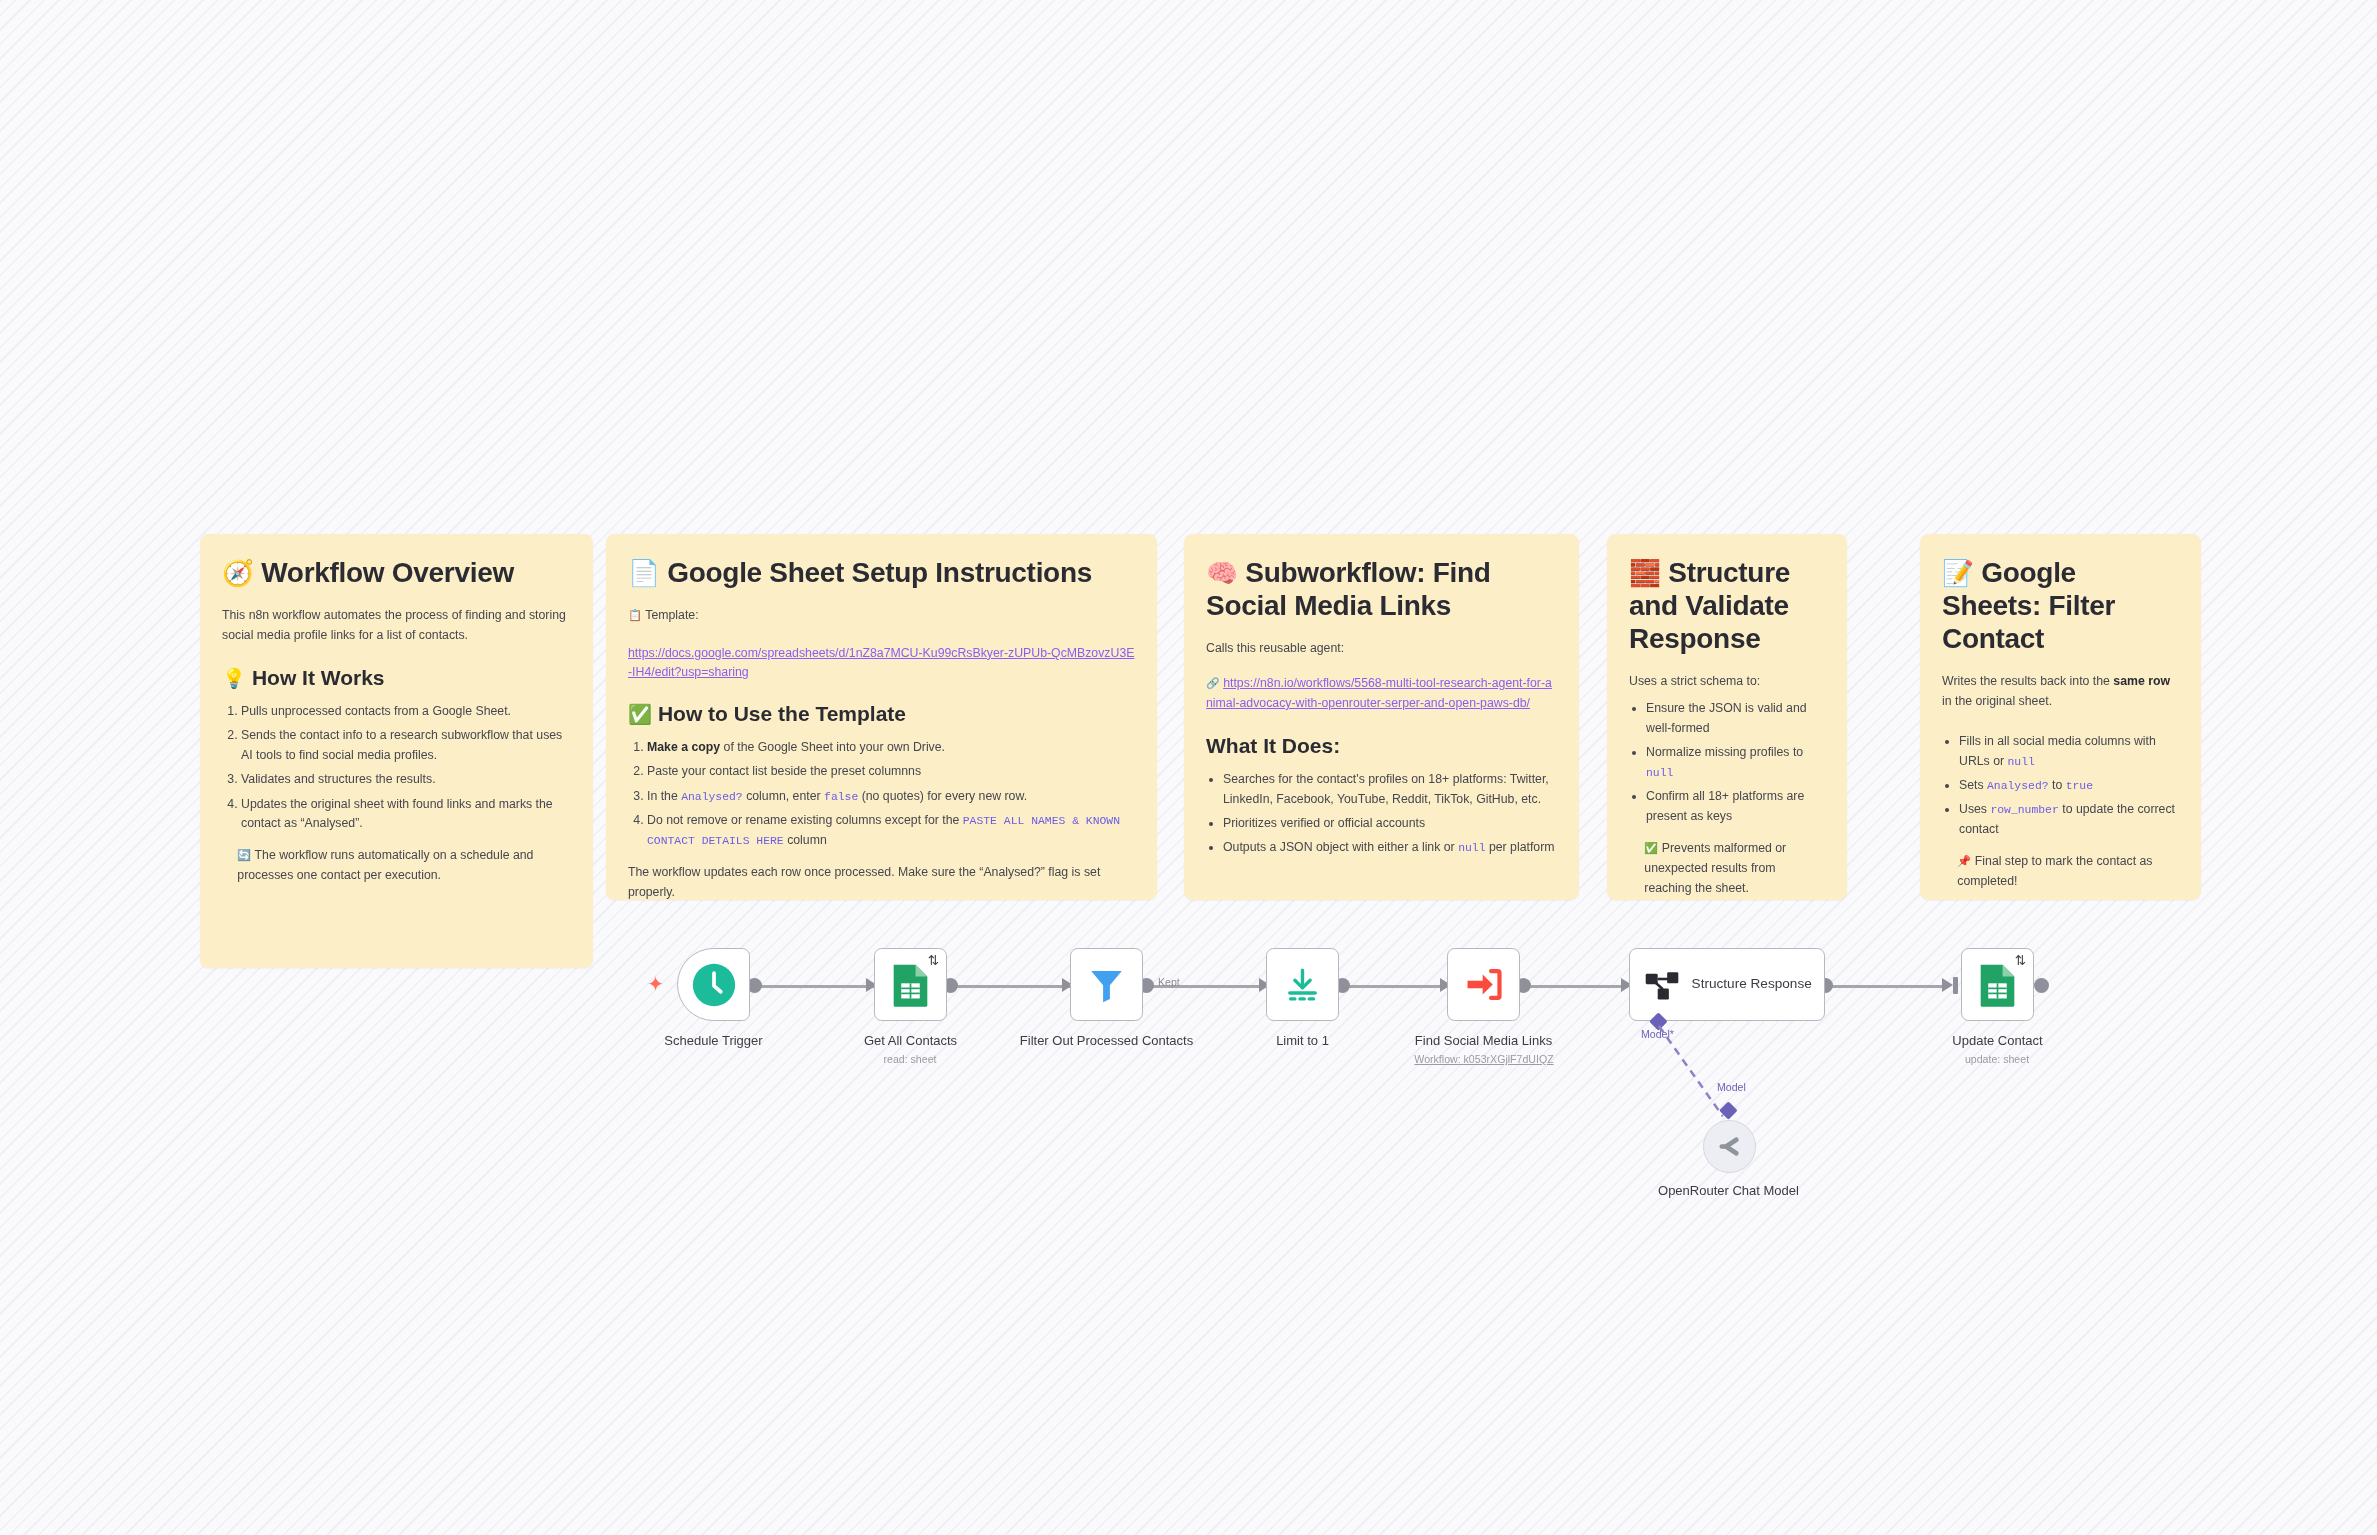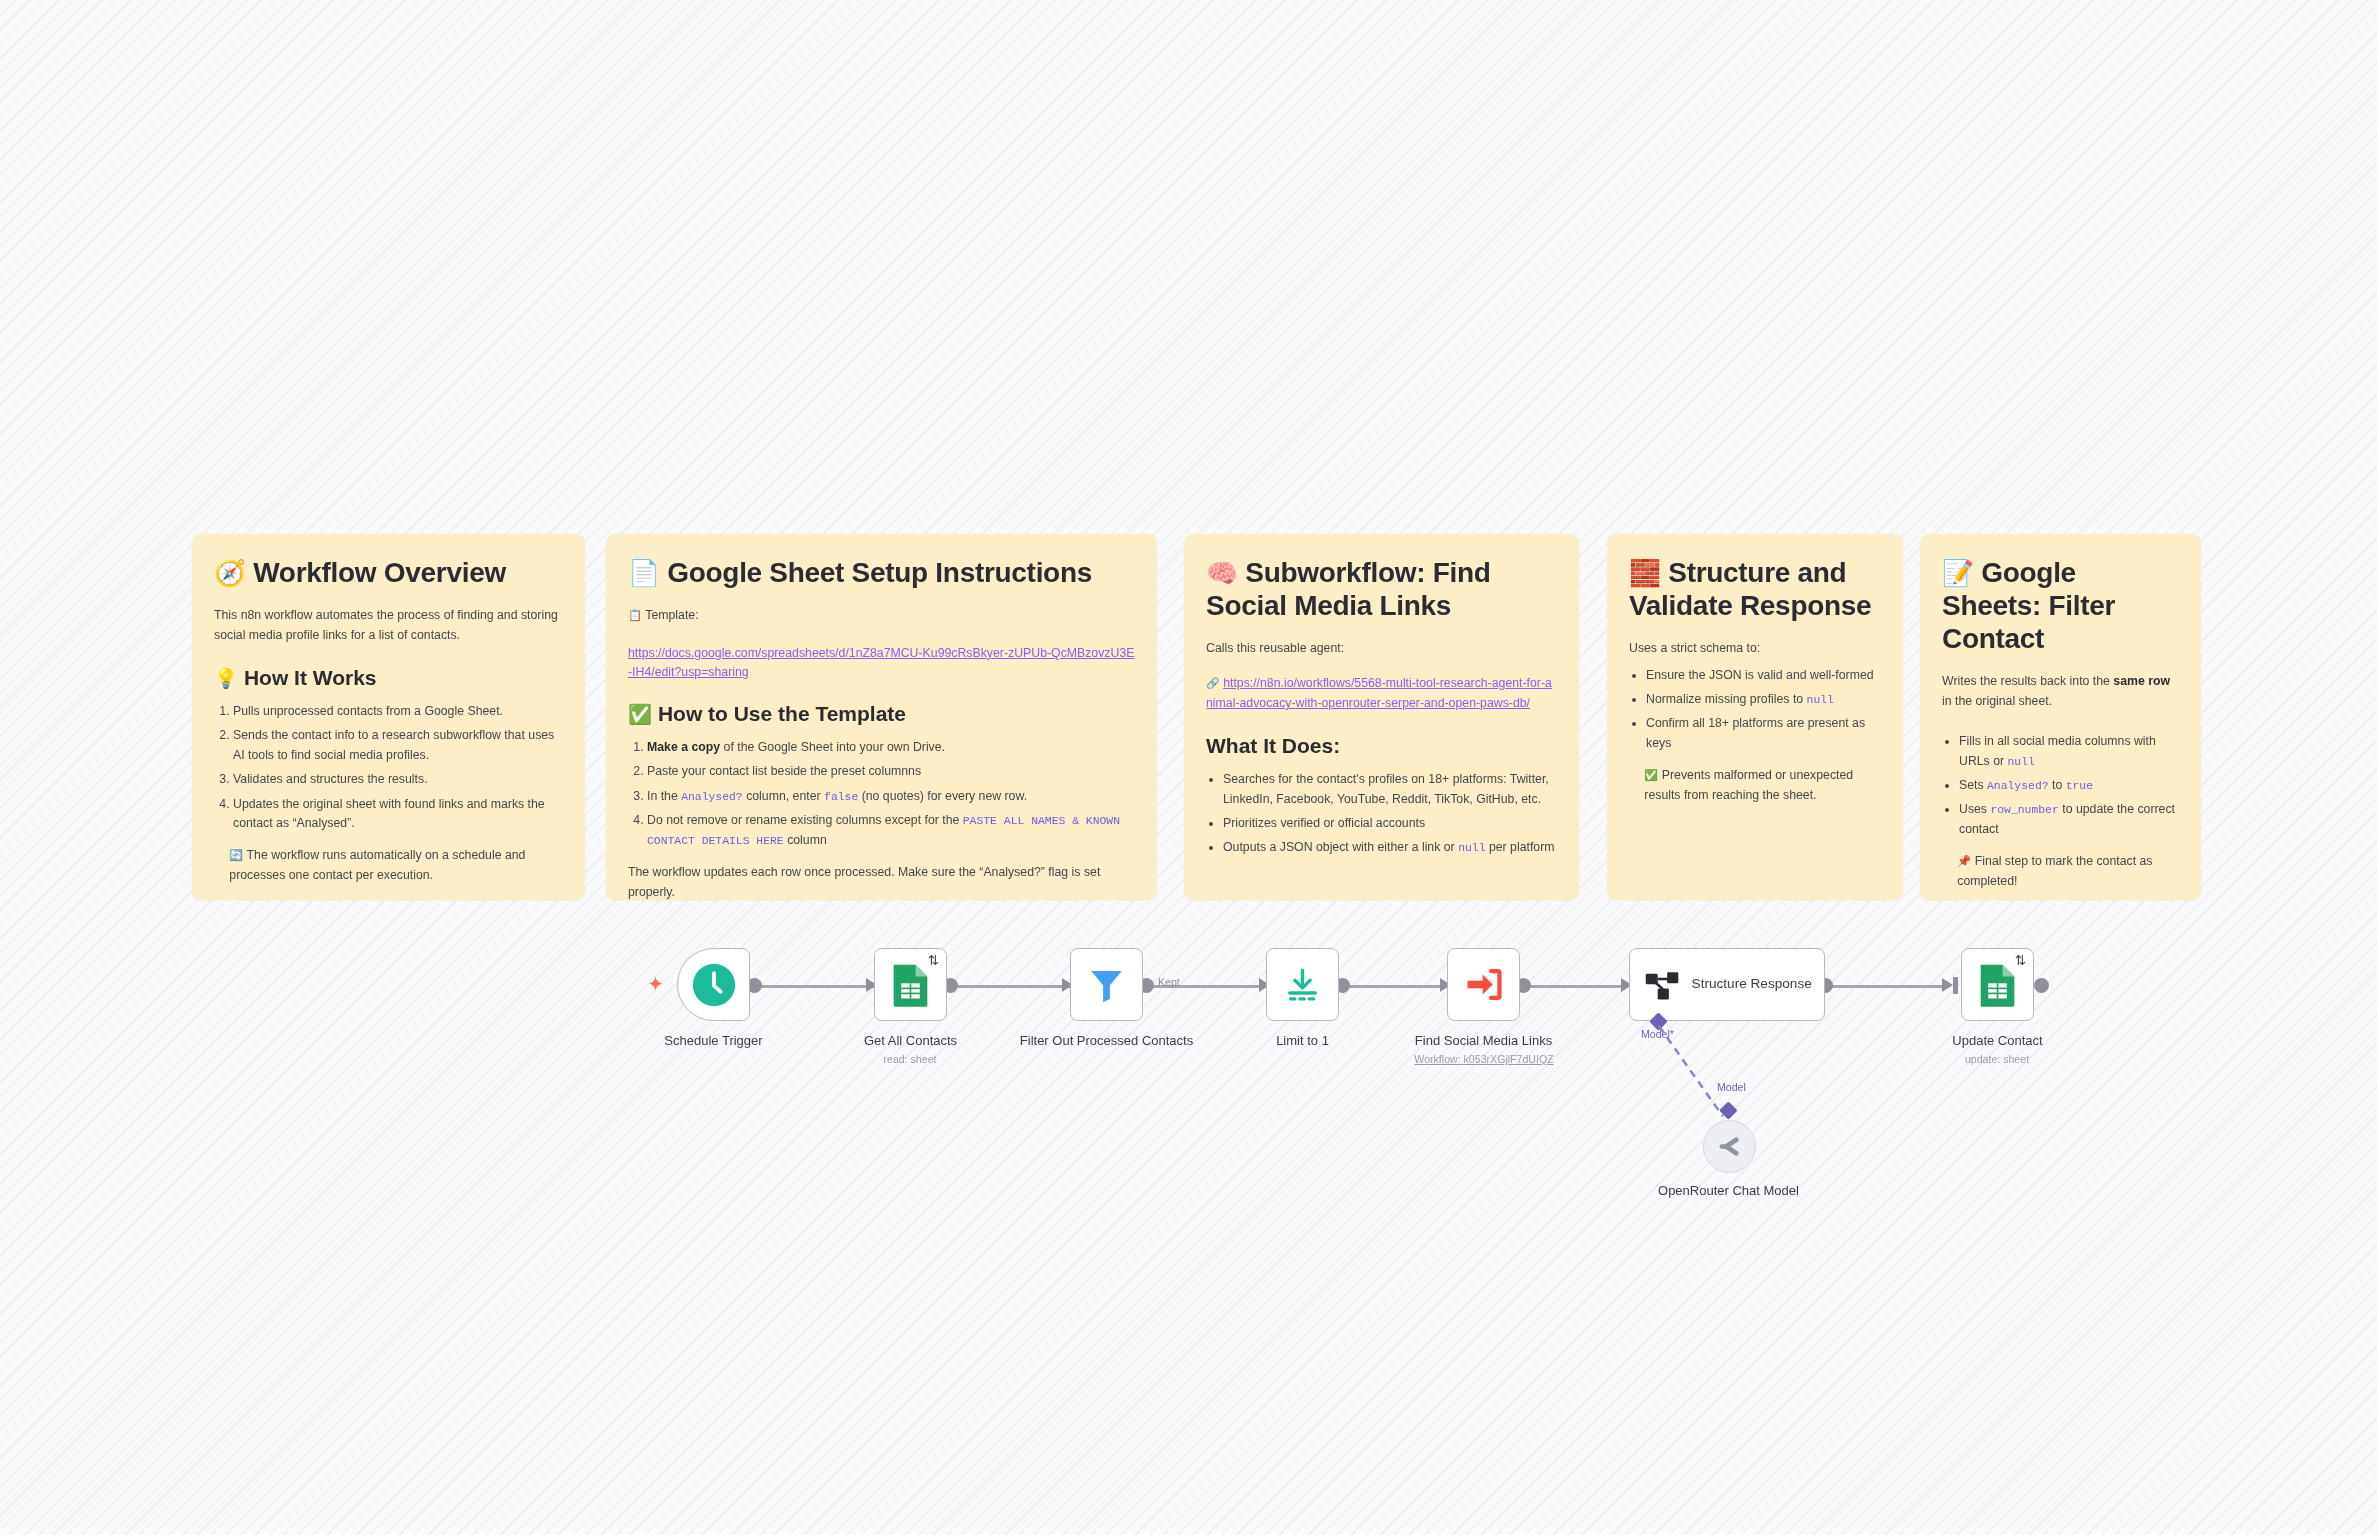--- a/index.html
+++ b/index.html
@@ -171,21 +171,21 @@
     color: #44444c;
     font-family: "DejaVu Sans", sans-serif;
   }
   svg { display: block; }
 </style>
 </head>
 <body>
 
 <div id="canvas">
 
-  <div class="sticky" style="left:192px; top:534px; width:393px; height:366px;">
+  <div class="sticky" style="left:200px; top:534px; width:393px; height:434px;">
     <h1>
       <span class="emoji">🧭</span>
       <span>Workflow Overview</span>
     </h1>
     <p>This n8n workflow automates the process of finding and storing social media profile links for a list of contacts.</p>
     <h2>
       <span class="emoji">💡</span>
       <span>How It Works</span>
     </h2>
     <ol>
@@ -234,21 +234,21 @@
       <a class="note-link" style="display:inline;" href="#">https://n8n.io/workflows/5568-multi-tool-research-agent-for-animal-advocacy-with-openrouter-serper-and-open-paws-db/</a>
     </p>
     <h2>What It Does:</h2>
     <ul>
       <li>Searches for the contact's profiles on 18+ platforms: Twitter, LinkedIn, Facebook, YouTube, Reddit, TikTok, GitHub, etc.</li>
       <li>Prioritizes verified or official accounts</li>
       <li>Outputs a JSON object with either a link or <code>null</code> per platform</li>
     </ul>
   </div>
 
-  <div class="sticky" style="left:1607px; top:534px; width:296px; height:366px;">
+  <div class="sticky" style="left:1607px; top:534px; width:240px; height:366px;">
     <h1>
       <span class="emoji">🧱</span>
       <span>Structure and Validate Response</span>
     </h1>
     <p style="margin-top:17px;">Uses a strict schema to:</p>
     <ul>
       <li>Ensure the JSON is valid and well-formed</li>
       <li>Normalize missing profiles to <code>null</code></li>
       <li>Confirm all 18+ platforms are present as keys</li>
     </ul>

